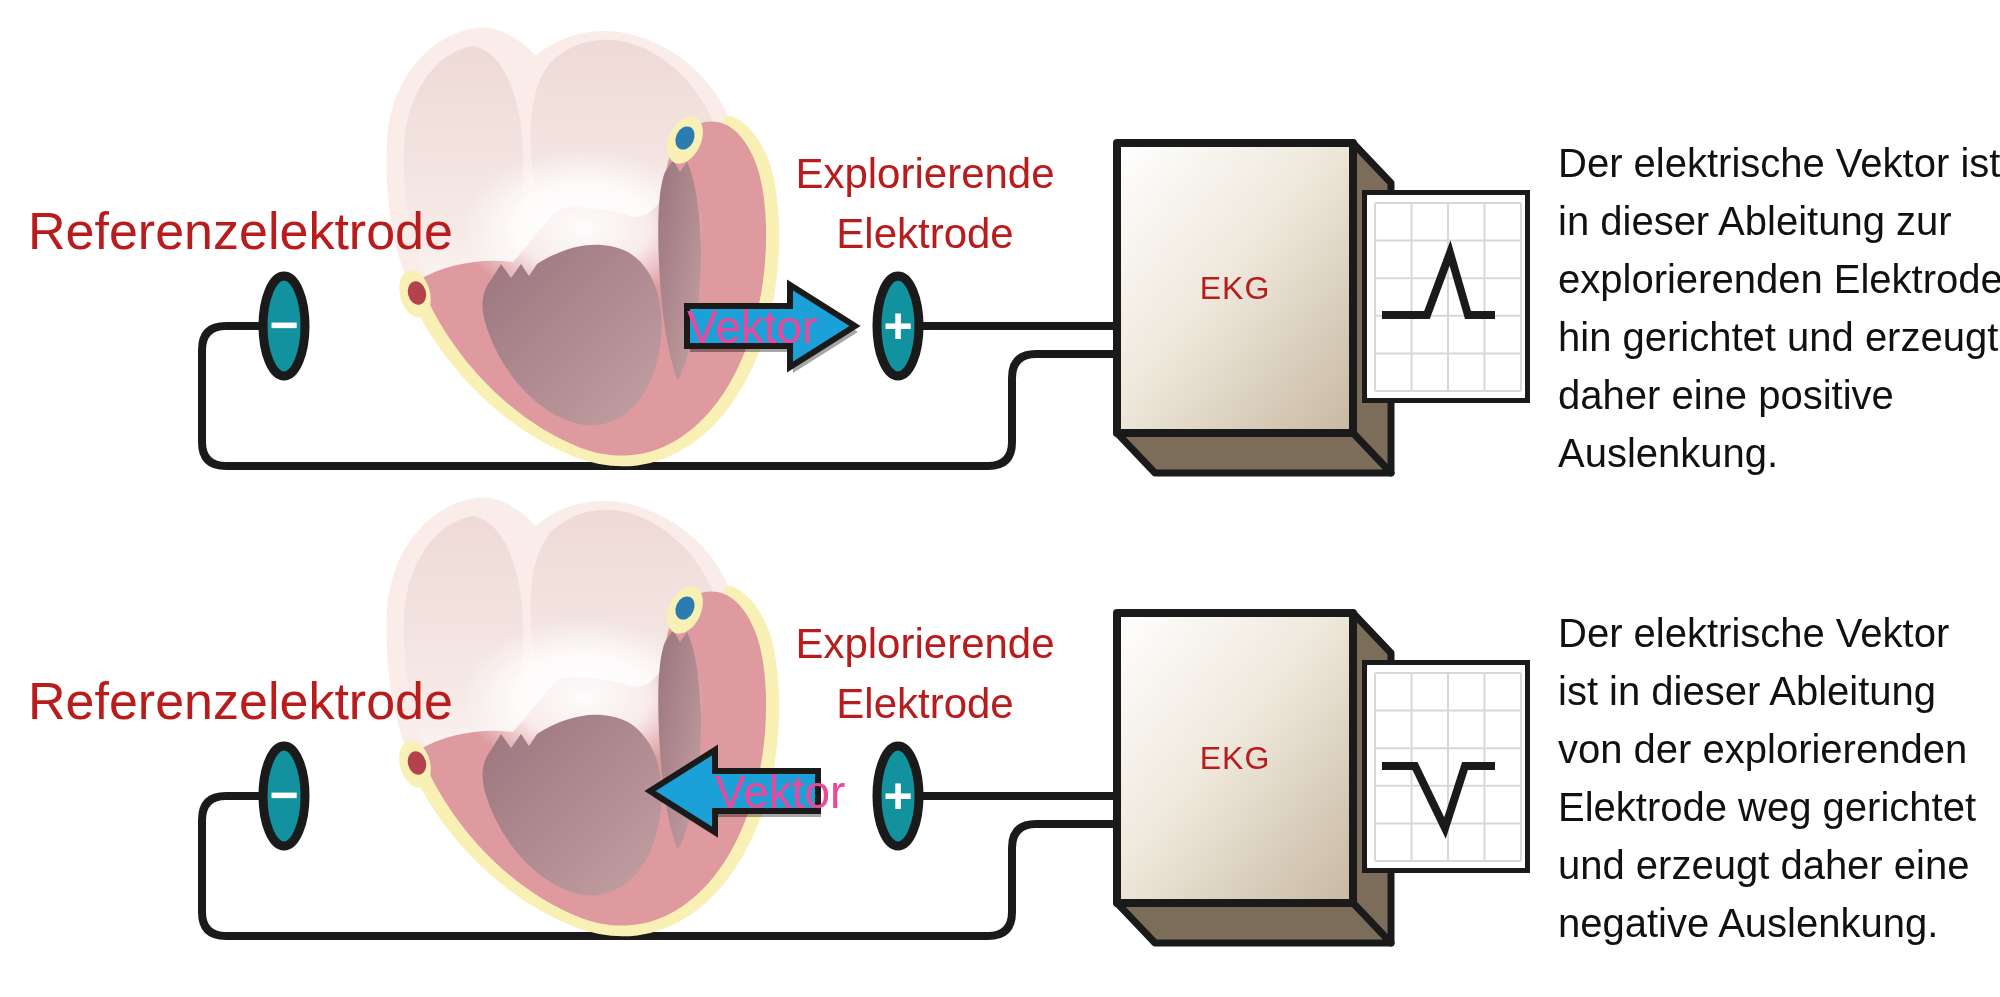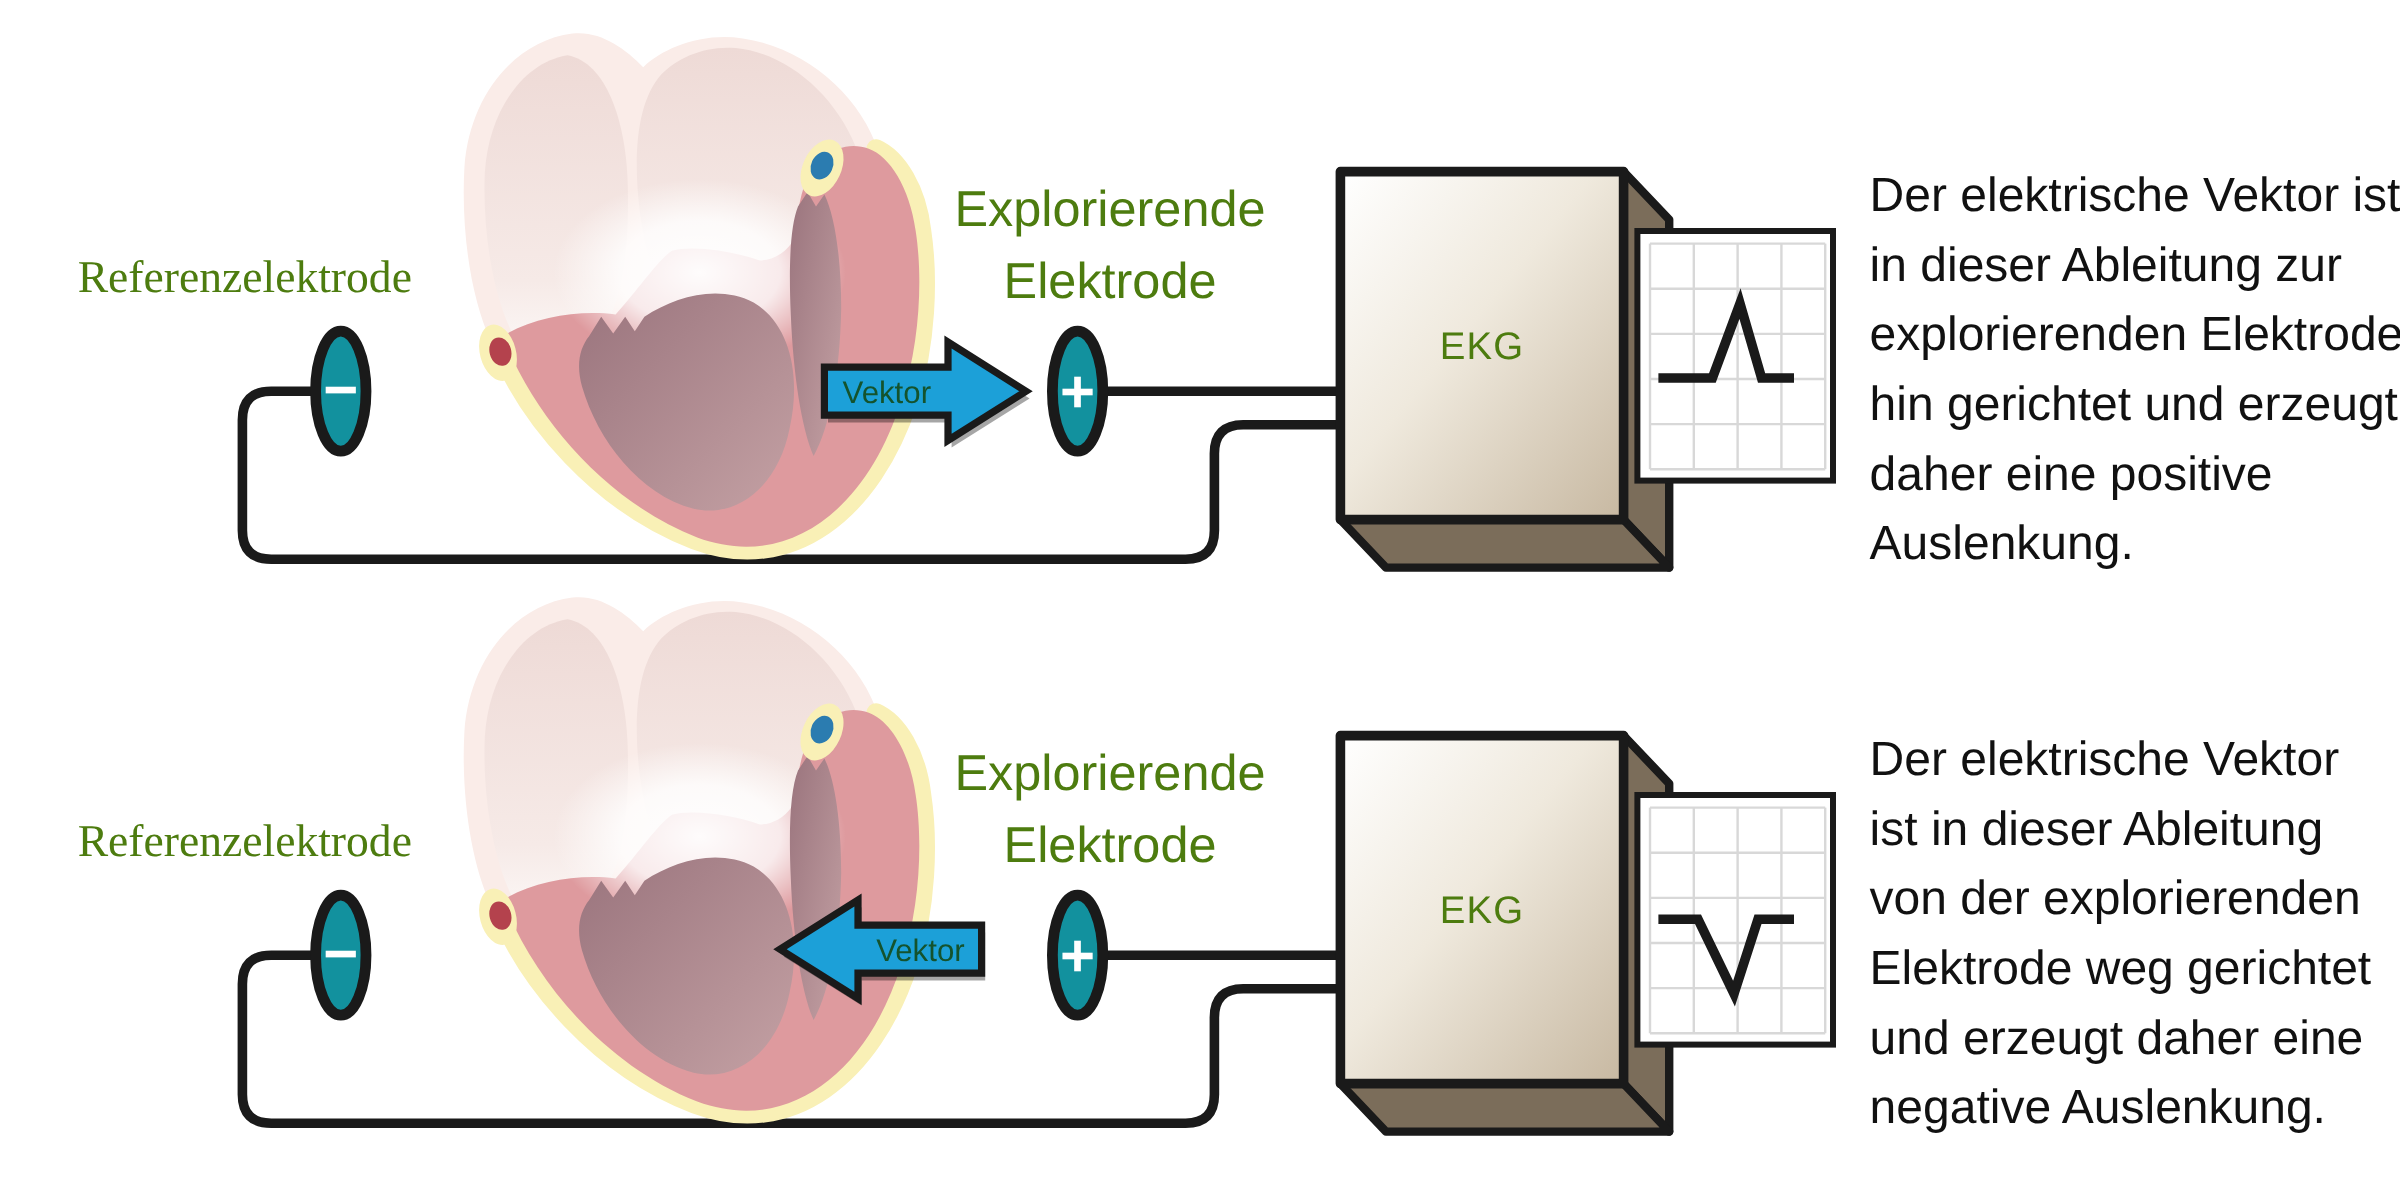--- a/index.html
+++ b/index.html
@@ -1,22 +1,22 @@
 <!DOCTYPE html>
 <html><head>
 <meta charset="utf-8">
 <style>
   html,body{margin:0;padding:0;background:#ffffff;}
   body{width:2000px;height:997px;position:relative;font-family:"Liberation Sans",sans-serif;overflow:hidden;}
   #diagram{position:absolute;left:0;top:0;width:2000px;height:997px;}
-  .lbl{position:absolute;color:#4d7c0f;white-space:nowrap;}
-  .ref-label{font-size:38px;width:352px;text-align:center;line-height:50px;font-family:Liberation Serif, serif;}
+  .lbl{position:absolute;color:#b91c1c;white-space:nowrap;}
+  .ref-label{font-size:52px;width:352px;text-align:center;line-height:50px;}
   .exp-label{font-size:42px;width:310px;text-align:center;line-height:60px;}
   .ekg-label{font-size:32px;width:236px;text-align:center;line-height:48px;letter-spacing:1px;}
-  .vektor-label{font-size:26px;width:104px;text-align:center;line-height:40px;color:#14532d;}
+  .vektor-label{font-size:46px;width:104px;text-align:center;line-height:40px;color:#ec4899;}
   .desc{position:absolute;width:460px;font-size:40px;line-height:58px;color:#111;}
   .desc div{white-space:nowrap;}
   .sign-text{font-weight:bold;fill:#ffffff;}
 </style>
 </head>
 <body>
 
 <svg id="diagram" viewBox="0 0 2000 997" xmlns="http://www.w3.org/2000/svg">
   <defs>
     <linearGradient id="boxGrad" x1="0" y1="0" x2="1" y2="1">

